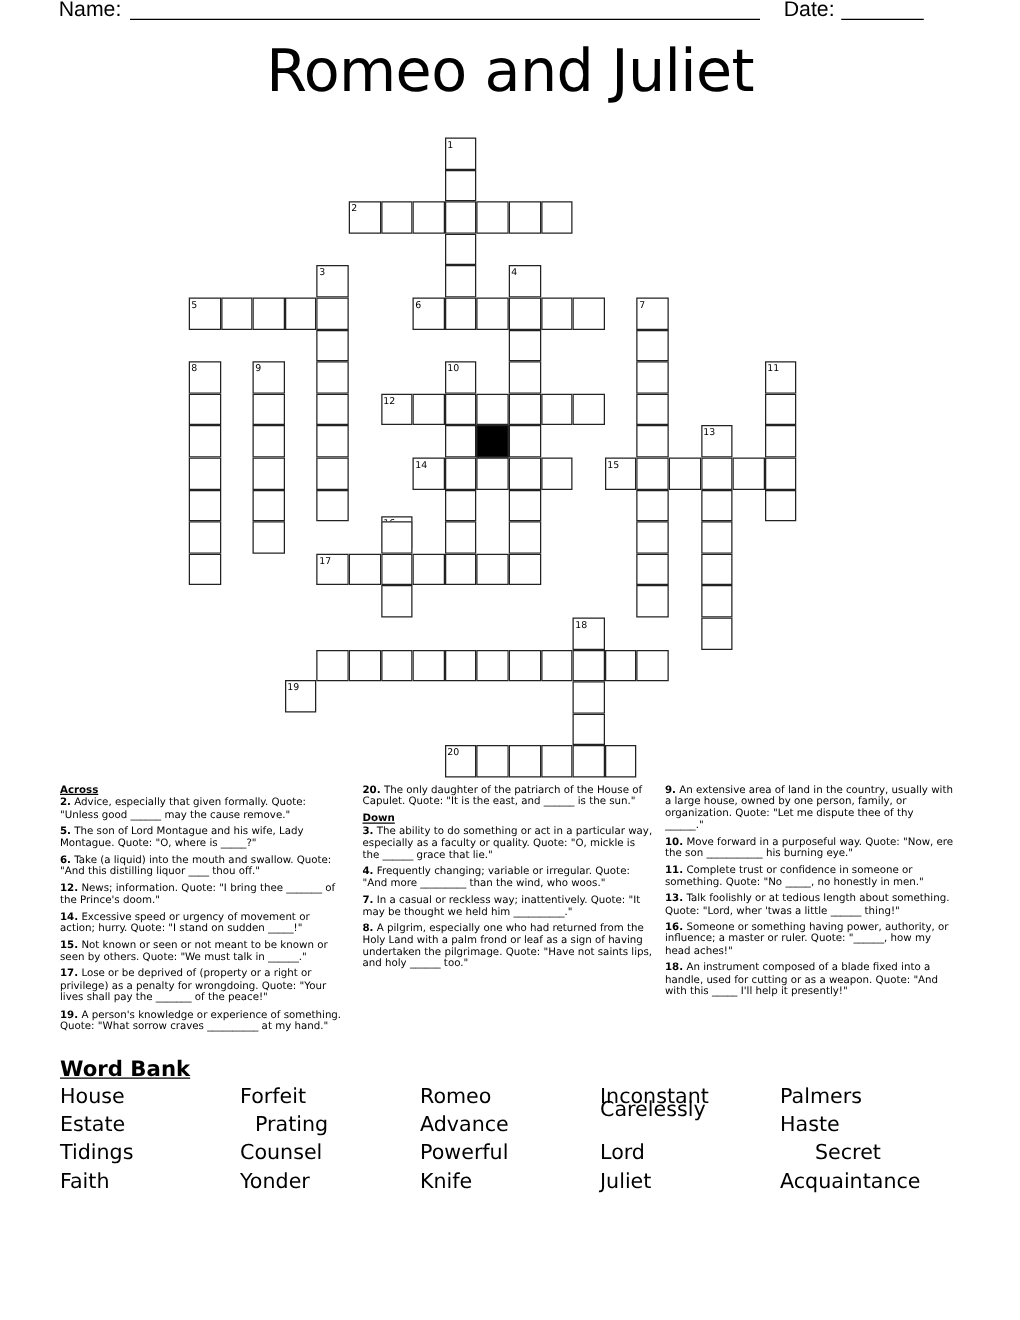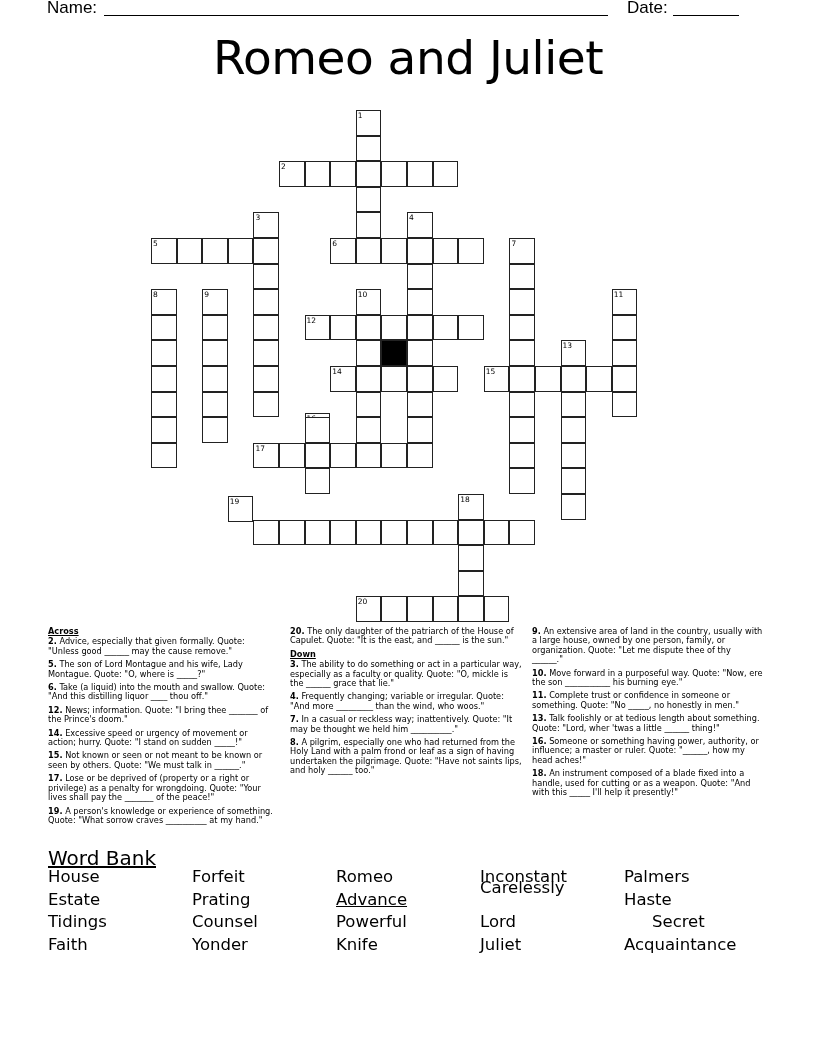--- a/index.html
+++ b/index.html
@@ -12,21 +12,21 @@
   .title { position: absolute; top: 30px; left: 0; width: 816px; text-align: center; font-family: "DejaVu Sans", sans-serif; font-size: 47px; letter-spacing: -0.5px; }
   .grid { position: absolute; left: 0; top: 0; width: 816px; height: 640px; }
   .cell { position: absolute; width: 25.6px; height: 25.6px; box-sizing: border-box; border: 1.4px solid #222; background: #fff; }
   .cell.black { background: #000; }
   .cell .num { position: absolute; left: 1px; top: 0px; font-size: 7.5px; line-height: 9px; font-family: "DejaVu Sans", sans-serif; }
   .clues { position: absolute; top: 627px; font-family: "DejaVu Sans", sans-serif; font-size: 8.2px; line-height: 9.4px; }
   .clues .col { position: absolute; top: 0; }
   .clue-head { text-decoration: underline; font-weight: bold; margin-bottom: 1px; }
   .clue { margin-bottom: 4px; }
   .clue b { font-weight: bold; }
-  .wordbank-title { position: absolute; left: 48px; top: 846px; font-size: 20px; font-weight: normal; text-decoration: underline; font-family: "DejaVu Sans", sans-serif; }
+  .wordbank-title { position: absolute; left: 48px; top: 846px; font-size: 17px; font-weight: bold; text-decoration: underline; font-family: "DejaVu Sans", sans-serif; }
   .wordbank { position: absolute; left: 48px; top: 867px; width: 740px; font-family: "DejaVu Sans", sans-serif; font-size: 16.5px; }
   .wb-item { position: absolute; white-space: nowrap; }
 </style>
 </head>
 <body>
 
 <div class="header">
   <span class="name-label">Name:</span>
   <div class="name-line"></div>
   <span class="date-label">Date:</span>
@@ -169,21 +169,21 @@
     <div class="cell" style="left: 279px; top: 442.8px;"></div>
     <div class="cell" style="left: 330.2px; top: 442.8px;"></div>
     <div class="cell" style="left: 381.4px; top: 442.8px;"></div>
     <div class="cell" style="left: 458.2px; top: 494px;">
       <span class="num">18</span>
     </div>
     <div class="cell" style="left: 458.2px; top: 519.6px;"></div>
     <div class="cell" style="left: 458.2px; top: 545.2px;"></div>
     <div class="cell" style="left: 458.2px; top: 570.8px;"></div>
     <div class="cell" style="left: 458.2px; top: 596.4px;"></div>
-    <div class="cell" style="left: 227.8px; top: 496px; padding-left: 10px;">
+    <div class="cell" style="left: 227.8px; top: 544px; padding-left: 10px;">
       <span class="num">19</span>
     </div>
     <div class="cell" style="left: 253.4px; top: 519.6px;"></div>
     <div class="cell" style="left: 279px; top: 519.6px;"></div>
     <div class="cell" style="left: 304.6px; top: 519.6px;"></div>
     <div class="cell" style="left: 330.2px; top: 519.6px;"></div>
     <div class="cell" style="left: 355.8px; top: 519.6px;"></div>
     <div class="cell" style="left: 381.4px; top: 519.6px;"></div>
     <div class="cell" style="left: 407px; top: 519.6px;"></div>
     <div class="cell" style="left: 432.6px; top: 519.6px;"></div>
@@ -229,25 +229,25 @@
     </div>
 </div>
 
 <div class="wordbank-title">Word Bank</div>
 <div class="wordbank" id="wordbank">
     <span class="wb-item" style="left: 0px; top: 0px;">House</span>
     <span class="wb-item" style="left: 0px; top: 22.6px;">Estate</span>
     <span class="wb-item" style="left: 0px; top: 45.2px;">Tidings</span>
     <span class="wb-item" style="left: 0px; top: 67.8px;">Faith</span>
     <span class="wb-item" style="left: 144px; top: 0px;">Forfeit</span>
-    <span class="wb-item" style="left: 144px; top: 22.6px;">Prating</span>
+    <span class="wb-item" style="left: 156px; top: 22.6px;">Prating</span>
     <span class="wb-item" style="left: 144px; top: 45.2px;">Counsel</span>
     <span class="wb-item" style="left: 144px; top: 67.8px;">Yonder</span>
     <span class="wb-item" style="left: 288px; top: 0px;">Romeo</span>
-    <span class="wb-item" style="left: 288px; top: 22.6px; text-decoration: underline;">Advance</span>
+    <span class="wb-item" style="left: 288px; top: 22.6px;">Advance</span>
     <span class="wb-item" style="left: 288px; top: 45.2px;">Powerful</span>
     <span class="wb-item" style="left: 288px; top: 67.8px;">Knife</span>
     <span class="wb-item" style="left: 432px; top: 0px;">Inconstant</span>
     <span class="wb-item" style="left: 432px; top: 11px;">Carelessly</span>
     <span class="wb-item" style="left: 432px; top: 45.2px;">Lord</span>
     <span class="wb-item" style="left: 432px; top: 67.8px;">Juliet</span>
     <span class="wb-item" style="left: 576px; top: 0px;">Palmers</span>
     <span class="wb-item" style="left: 576px; top: 22.6px;">Haste</span>
     <span class="wb-item" style="left: 576px; top: 45.2px; margin-left: 28px;">Secret</span>
     <span class="wb-item" style="left: 576px; top: 67.8px;">Acquaintance</span>

